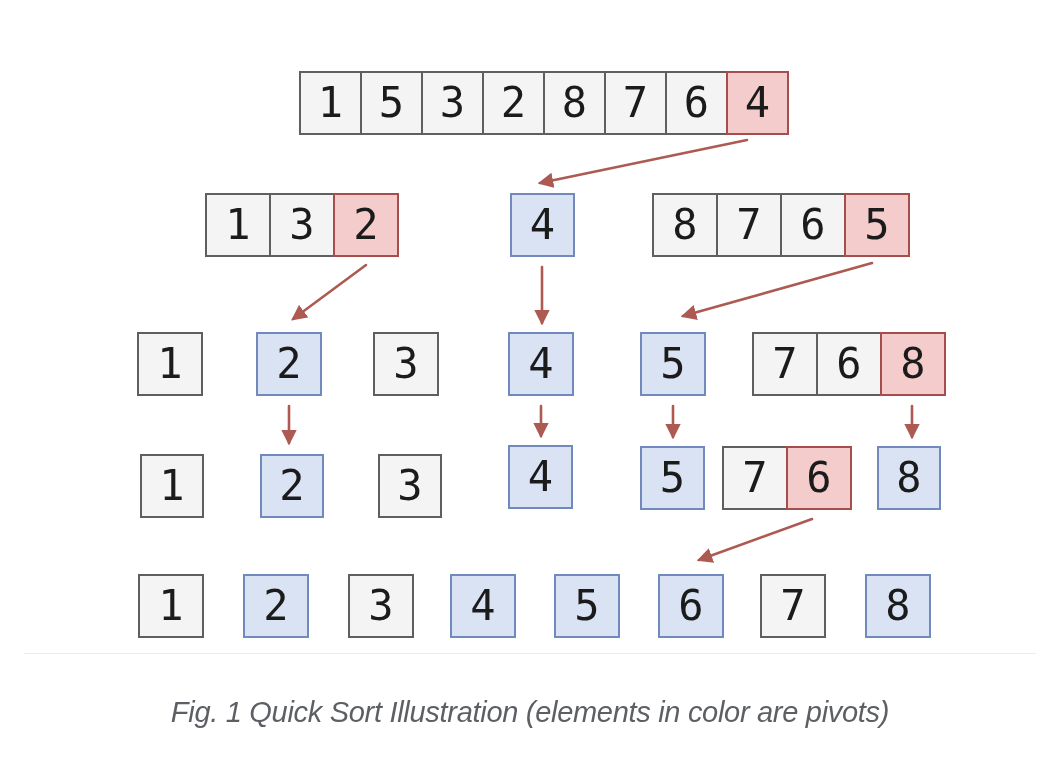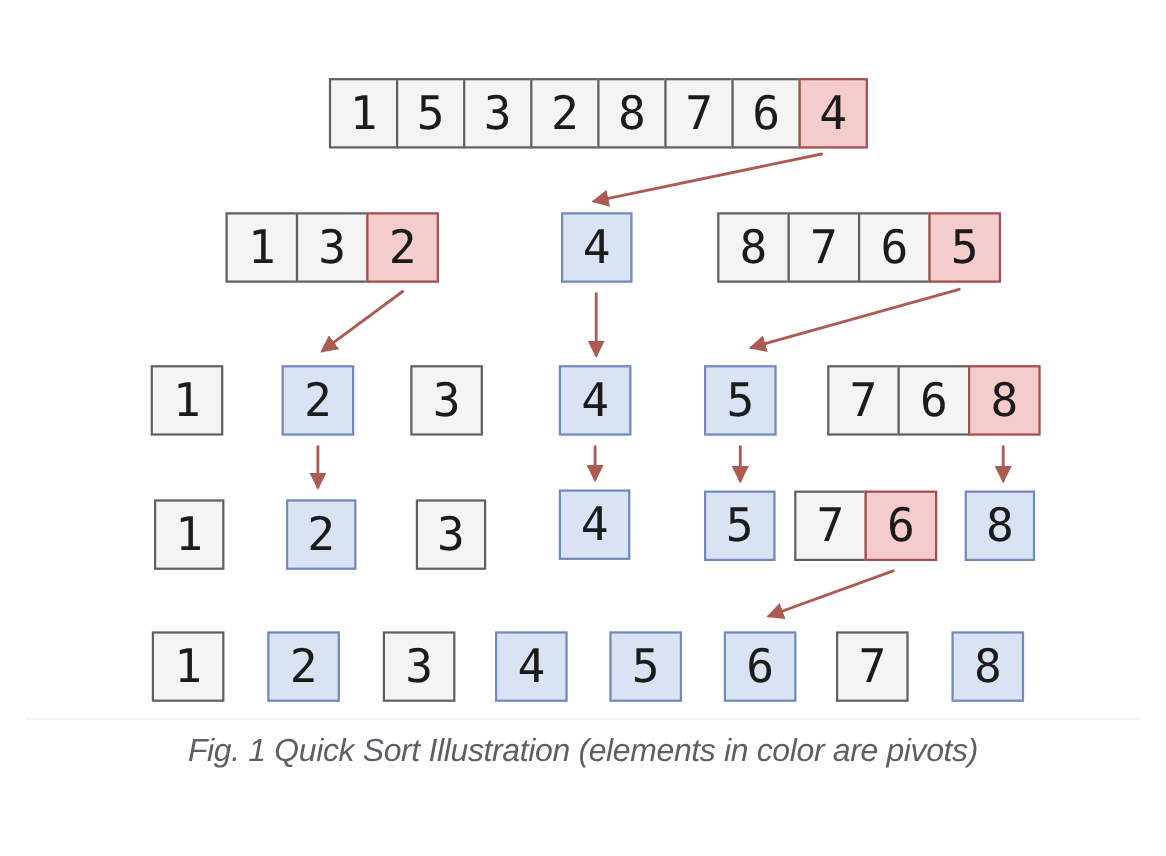--- a/index.html
+++ b/index.html
@@ -65,21 +65,21 @@
     position: absolute;
     left: 24px;
     top: 653px;
     width: 1012px;
     height: 1px;
     background: var(--divider, #ebebeb);
   }
   .caption {
     position: absolute;
     left: 0;
-    top: 667px;
+    top: 696px;
     width: 100%;
     text-align: center;
     font-style: italic;
     font-size: 29px;
     letter-spacing: -0.3px;
     color: var(--caption_text, #5c5f63);
   }
 </style>
 </head>
 <body>

